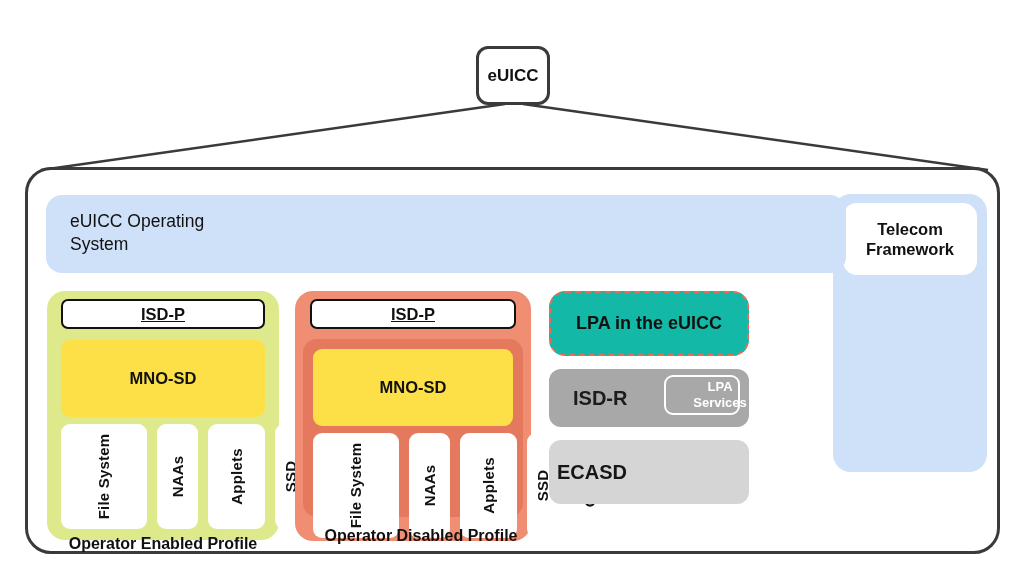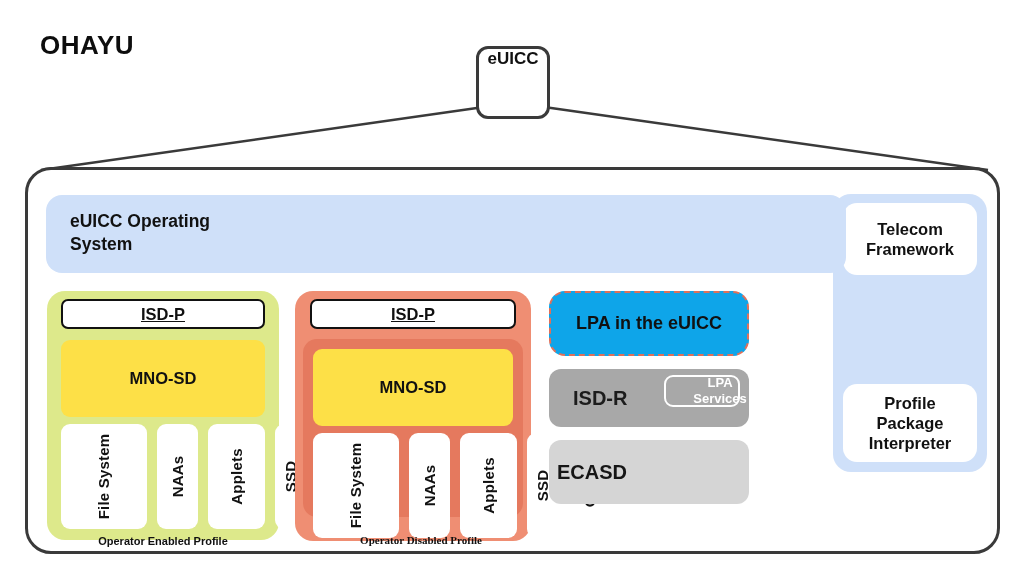--- a/index.html
+++ b/index.html
@@ -6,22 +6,22 @@
   .stage{
     position:relative;width:1024px;height:576px;background:#ffffff;overflow:hidden;
     font-family:"Liberation Sans", sans-serif;color:#111;
   }
   .logo{
     position:absolute;left:40px;top:30px;font-size:26px;font-weight:800;
     letter-spacing:0.5px;color:#0d0d0d;
   }
   .connectors{position:absolute;left:0;top:0;width:1024px;height:576px;pointer-events:none;}
   .euicc-node{
-    position:absolute;left:476px;top:46px;width:74px;height:73px;background:#fff;
-    border:3px solid #3a3a3a;border-radius:12px;display:flex;align-items:flex-start;justify-content:center;
+    position:absolute;left:476px;top:46px;width:74px;height:59px;background:#fff;
+    border:3px solid #3a3a3a;border-radius:12px;display:flex;align-items:center;justify-content:center;
     font-size:17px;font-weight:700;box-sizing:border-box;
   }
   .container{
     position:absolute;left:25px;top:167px;width:975px;height:387px;background:#fff;
     border:3px solid #3a3a3a;border-radius:26px;box-sizing:border-box;
   }
   
   .fw-col{
     position:absolute;left:805px;top:24px;width:154px;height:278px;
     background:#cfe0f9;border-radius:18px;
@@ -32,21 +32,21 @@
     font-size:16.5px;font-weight:700;line-height:1.22;box-sizing:border-box;padding:0 13px;
   }
   .fw-box.tf{top:9px;height:72px;}
   .fw-box.ppe{top:96px;height:80px;}
   .fw-box.ppi{top:190px;height:78px;}
   
   .os-banner{
     position:absolute;left:18px;top:25px;width:800px;height:78px;background:#cfe0f9;
     border-radius:16px;box-sizing:border-box;padding:15px 0 0 24px;
   }
-  .os-banner .t{display:block;width:190px;font-size:17.5px;font-weight:700;line-height:1.3;}
+  .os-banner .t{display:block;width:190px;font-size:17.5px;font-weight:400;line-height:1.3;}
   
   .profile{
     position:absolute;top:121px;border-radius:18px;box-sizing:border-box;
   }
   .profile.green{left:19px;width:232px;height:249px;background:#dde98b;padding:8px 14px 0 14px;}
   .profile.red{left:267px;width:236px;height:250px;background:#ef8e73;padding:8px 15px 0 15px;}
   .isdp{
     height:30px;background:#fff;border:2.5px solid #111;border-radius:7px;
     display:flex;align-items:center;justify-content:center;font-size:16.5px;font-weight:700;
     box-sizing:border-box;
@@ -59,73 +59,71 @@
   .green .mno{margin-top:11px;}
   .cols{display:flex;gap:10px;height:105px;margin-top:7px;}
   .vcol{
     flex:1;background:#fff;border-radius:9px;display:flex;align-items:center;justify-content:center;
     overflow:visible;
   }
   .vtext{
     transform:rotate(-90deg);white-space:nowrap;font-size:15px;font-weight:700;letter-spacing:0.2px;
   }
   .pcaption{
-    text-align:center;font-size:11px;font-weight:700;margin-top:6px;color:#101010;
+    text-align:center;font-size:16px;font-weight:700;margin-top:6px;color:#101010;
   }
   .red-inner{
     position:absolute;left:8px;right:8px;top:48px;height:178px;background:#e5795e;
     border-radius:14px;box-sizing:border-box;padding:10px;
   }
-  .red .pcaption{position:absolute;left:16px;right:0;top:228px;margin:15px;font-family:Liberation Serif, serif;}
+  .red .pcaption{position:absolute;left:16px;right:0;top:228px;margin:8px;}
   
   .lpa-dashed{
-    position:absolute;left:521px;top:121px;width:200px;height:65px;background:#0ea5e9;
+    position:absolute;left:521px;top:121px;width:200px;height:65px;background:#14b8a6;
     border:2.5px dashed #e0705a;border-radius:16px;box-sizing:border-box;
     display:flex;align-items:center;justify-content:center;font-size:18px;font-weight:700;
   }
   .isdr{
     position:absolute;left:521px;top:199px;width:200px;height:58px;background:#a8a8a8;
     border-radius:12px;box-sizing:border-box;
   }
   .isdr-label{
     position:absolute;left:24px;top:0;height:58px;display:flex;align-items:center;
     font-size:20px;font-weight:700;color:#1c1c1c;
   }
   .lpa-badge{
-    position:absolute;right:9px;top:6px;width:76px;height:32px;border:2px solid #fff;border-radius:9px;
+    position:absolute;right:9px;top:6px;width:76px;height:40px;border:2px solid #fff;border-radius:9px;
     display:flex;align-items:center;justify-content:center;text-align:center;
     color:#fff;font-size:13px;font-weight:700;line-height:1.2;box-sizing:border-box;padding-left:36px;
   }
   .ecasd{
     position:absolute;left:521px;top:270px;width:200px;height:64px;background:#d5d5d5;
     border-radius:12px;box-sizing:border-box;display:flex;align-items:center;
     padding-left:8px;font-size:20px;font-weight:700;color:#161616;
   }
 </style>
 </head>
 <body>
 
 <div class="stage">
 
-  <div class="logo">OHAYU</div>
 
   <svg class="connectors" viewBox="0 0 1024 576">
     <line x1="505" y1="104" x2="41" y2="170" stroke="#3a3a3a" stroke-width="2.4"></line>
     <line x1="523" y1="104" x2="988" y2="170" stroke="#3a3a3a" stroke-width="2.4"></line>
   </svg>
 
   <div class="euicc-node">
     <span>eUICC</span>
   </div>
 
   <div class="container">
 
     <div class="fw-col">
       <div class="fw-box tf">Telecom Framework</div>
-      <div class="fw-box ppi">Profile Package Interpreter</div>
     </div>
 
     <div class="os-banner">
       <span class="t">eUICC Operating System</span>
     </div>
 
     <div class="profile green">
       <div class="isdp">ISD-P</div>
       <div class="mno">MNO-SD</div>
       <div class="cols">

